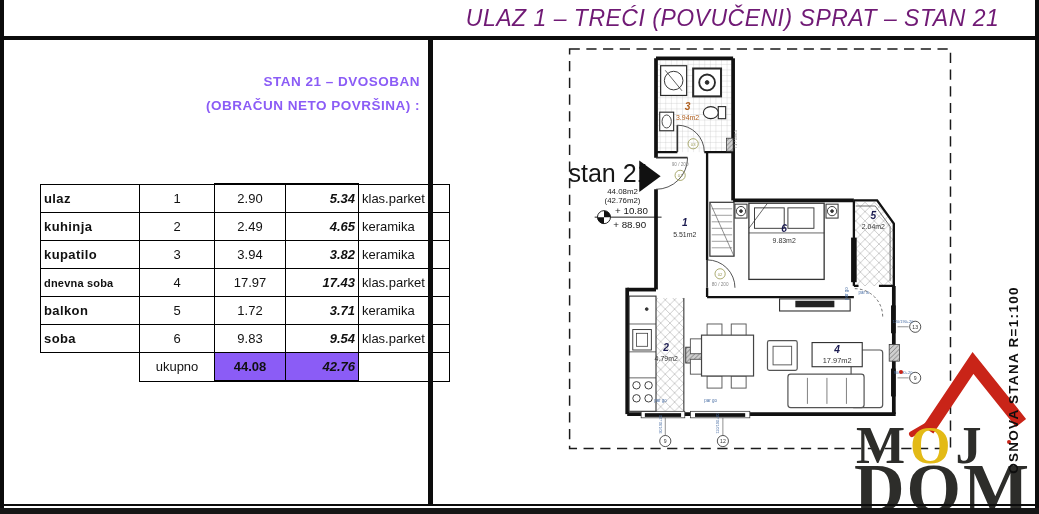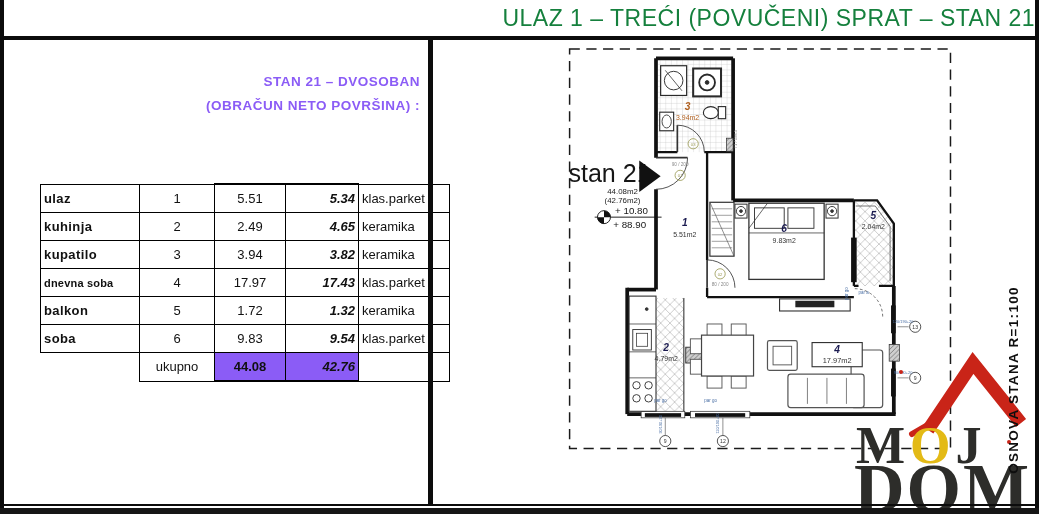--- a/index.html
+++ b/index.html
@@ -7,22 +7,22 @@
        font-family:"Liberation Sans",sans-serif;color:#111;}
   .abs{position:absolute;}
   
   .border-left{left:0;top:0;width:4px;height:514px;background:#0c0c0c;}
   .border-right{right:0;top:0;width:4px;height:514px;background:#0c0c0c;}
   .header-rule{left:0;top:36px;width:1039px;height:4px;background:#0c0c0c;}
   .divider{left:428px;top:36px;width:5px;height:468px;background:#0c0c0c;}
   .bottom-line{left:0;top:504px;width:1039px;height:2px;background:#0c0c0c;}
   .bottom-bar{left:0;top:508px;width:1039px;height:6px;background:#161616;}
   
-  .title{left:430px;top:5px;width:605px;text-align:right;font-size:23px;letter-spacing:.5px;
-         white-space:nowrap;color:#15803d;}
+  .title{left:430px;top:5px;width:605px;text-align:center;font-size:23px;letter-spacing:.5px;
+         white-space:nowrap;color:#701a75;font-style:italic;}
   
   .subtitle{left:0;top:70px;width:420px;text-align:right;font-size:13.5px;font-weight:600;
             letter-spacing:.5px;line-height:24px;color:#8b5cf6;}
   
   table.areas{left:40px;top:183px;border-collapse:collapse;table-layout:fixed;position:absolute;}
   table.areas td{height:23px;border:1px solid #000;font-size:13px;padding:2px 3px;
                  vertical-align:middle;background:#fff;}
   td.c-name{width:92px;font-weight:bold;letter-spacing:.4px;padding-left:5px;}
   td.c-name.small{font-size:11px;letter-spacing:.2px;}
   td.c-num{width:68px;text-align:center;}
@@ -47,21 +47,21 @@
 <div class="abs subtitle">
   <div>STAN 21 – DVOSOBAN</div>
   <div>(OBRAČUN NETO POVRŠINA) :</div>
 </div>
 
 <table class="areas">
   <tbody>
       <tr class="first">
     <td class="c-name">ulaz</td>
     <td class="c-num">1</td>
-    <td class="c-gross">5.51</td>
+    <td class="c-gross">2.90</td>
     <td class="c-net">5.34</td>
     <td class="c-fin">klas.parket</td>
   </tr>
   <tr>
     <td class="c-name">kuhinja</td>
     <td class="c-num">2</td>
     <td class="c-gross">2.49</td>
     <td class="c-net">4.65</td>
     <td class="c-fin">keramika</td>
   </tr>
@@ -76,21 +76,21 @@
     <td class="c-name small">dnevna soba</td>
     <td class="c-num">4</td>
     <td class="c-gross">17.97</td>
     <td class="c-net">17.43</td>
     <td class="c-fin">klas.parket</td>
   </tr>
   <tr>
     <td class="c-name">balkon</td>
     <td class="c-num">5</td>
     <td class="c-gross">1.72</td>
-    <td class="c-net">1.32</td>
+    <td class="c-net">3.71</td>
     <td class="c-fin">keramika</td>
   </tr>
   <tr>
     <td class="c-name">soba</td>
     <td class="c-num">6</td>
     <td class="c-gross">9.83</td>
     <td class="c-net">9.54</td>
     <td class="c-fin">klas.parket</td>
   </tr>
   <tr class="total">

